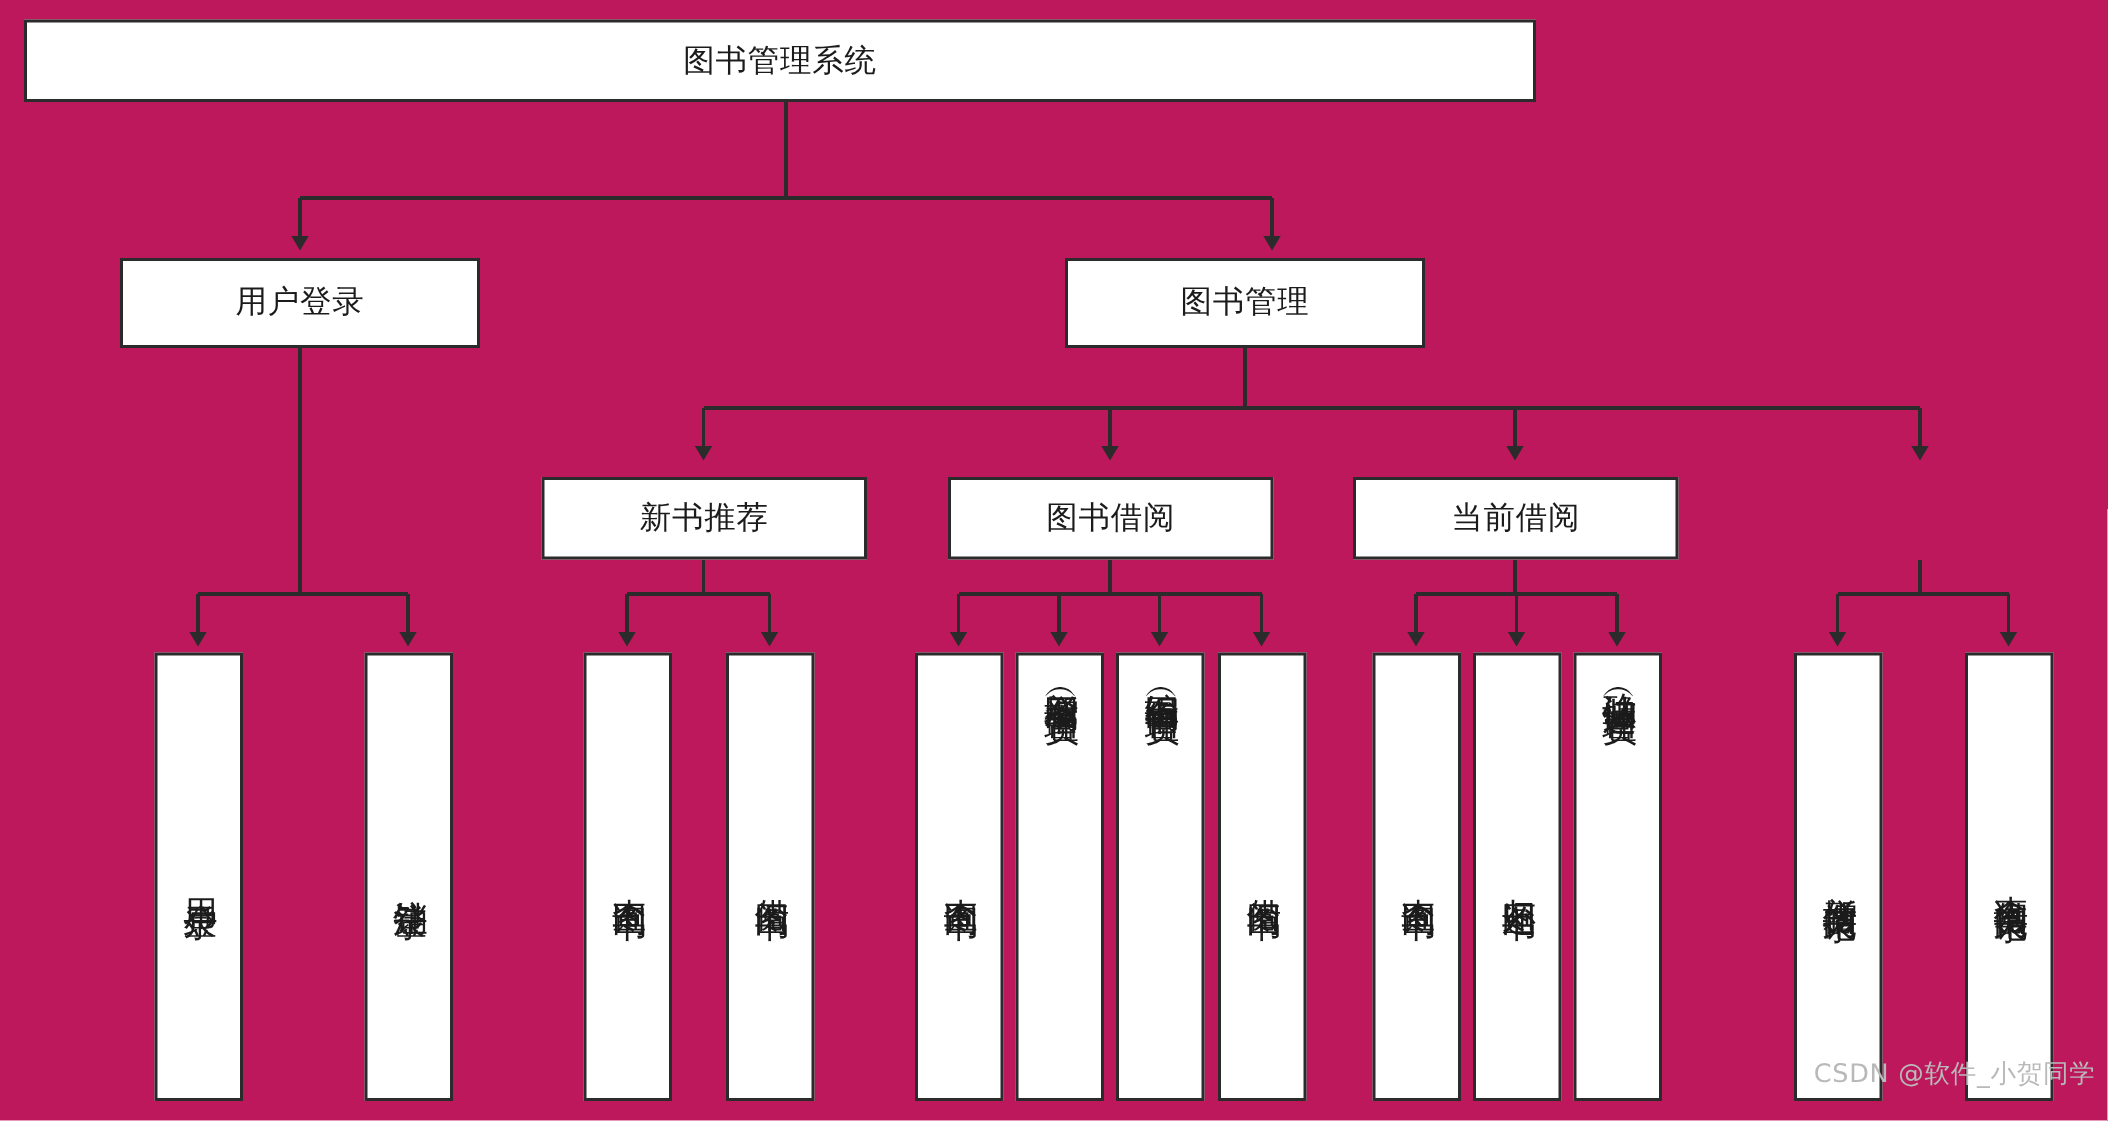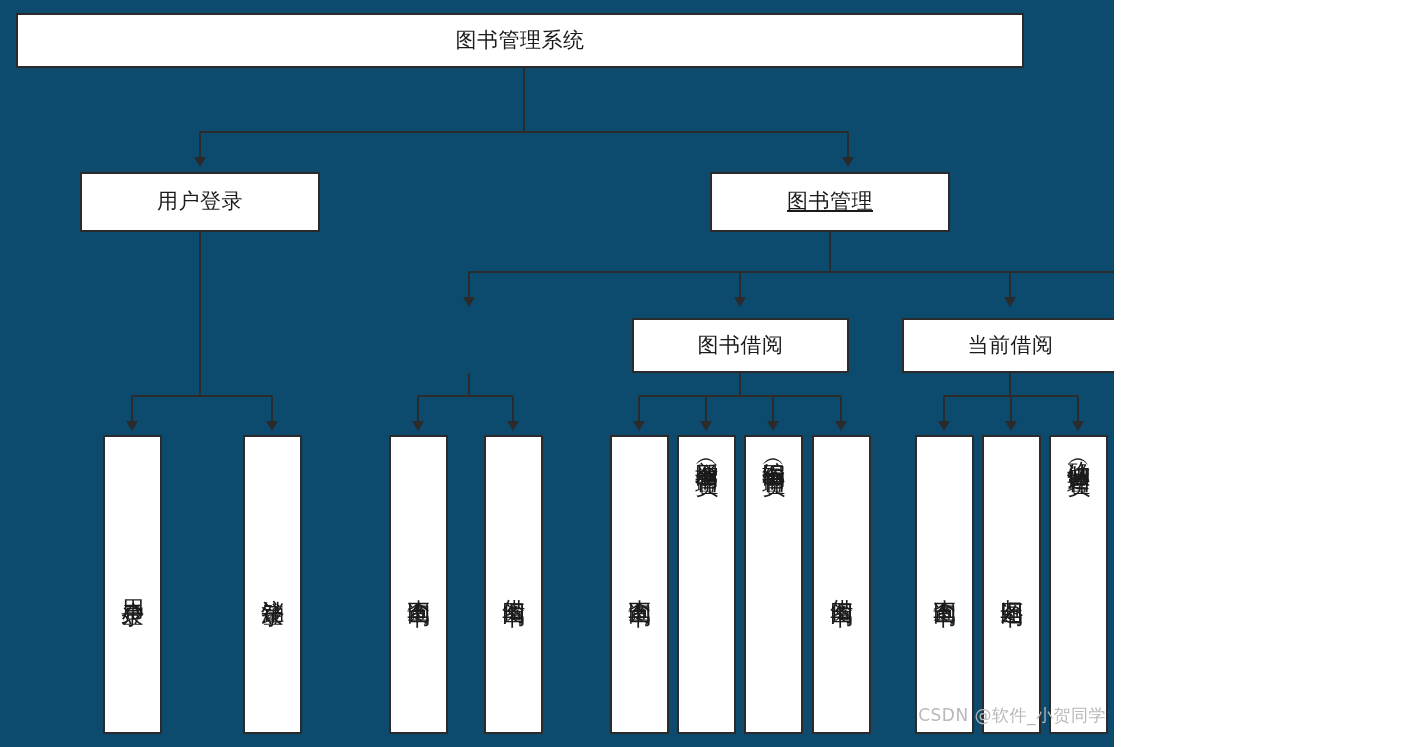--- a/index.html
+++ b/index.html
@@ -6,23 +6,23 @@
   html, body {
     margin: 0;
     padding: 0;
     background: #ffffff;
   }
   body {
     font-family: "DejaVu Sans", "Liberation Sans", sans-serif;
   }
   #diagram-root {
     position: relative;
-    width: 1114px;
+    width: 1405px;
     height: 747px;
-    background: #0c4a6e;
+    background: #be185d;
     overflow: hidden;
   }
   #edge-layer {
     position: absolute;
     left: 0;
     top: 0;
     width: 1405px;
     height: 747px;
     pointer-events: none;
   }
@@ -131,24 +131,27 @@
     </g>
   </svg>
 
   <div class="node horizontal" style="left:16px; top:13px; width:1008px; height:55px;">
     <span class="node-label">图书管理系统</span>
   </div>
 
   <div class="node horizontal" style="left:80px; top:172px; width:240px; height:60px;">
     <span class="node-label">用户登录</span>
   </div>
-  <div class="node horizontal" style="left:710px; top:172px; width:240px; height:60px;text-decoration:underline;">
+  <div class="node horizontal" style="left:710px; top:172px; width:240px; height:60px;">
     <span class="node-label">图书管理</span>
   </div>
 
+  <div class="node horizontal" style="left:361px; top:318px; width:217px; height:55px;">
+    <span class="node-label">新书推荐</span>
+  </div>
   <div class="node horizontal" style="left:902px; top:318px; width:217px; height:55px;">
     <span class="node-label">当前借阅</span>
   </div>
   <div class="node horizontal" style="left:632px; top:318px; width:217px; height:55px;">
     <span class="node-label">图书借阅</span>
   </div>
 
   <div class="node vertical centered" style="left:103px; top:435px; width:59px; height:299px;">
     <span class="node-label">用户登录</span>
   </div>

